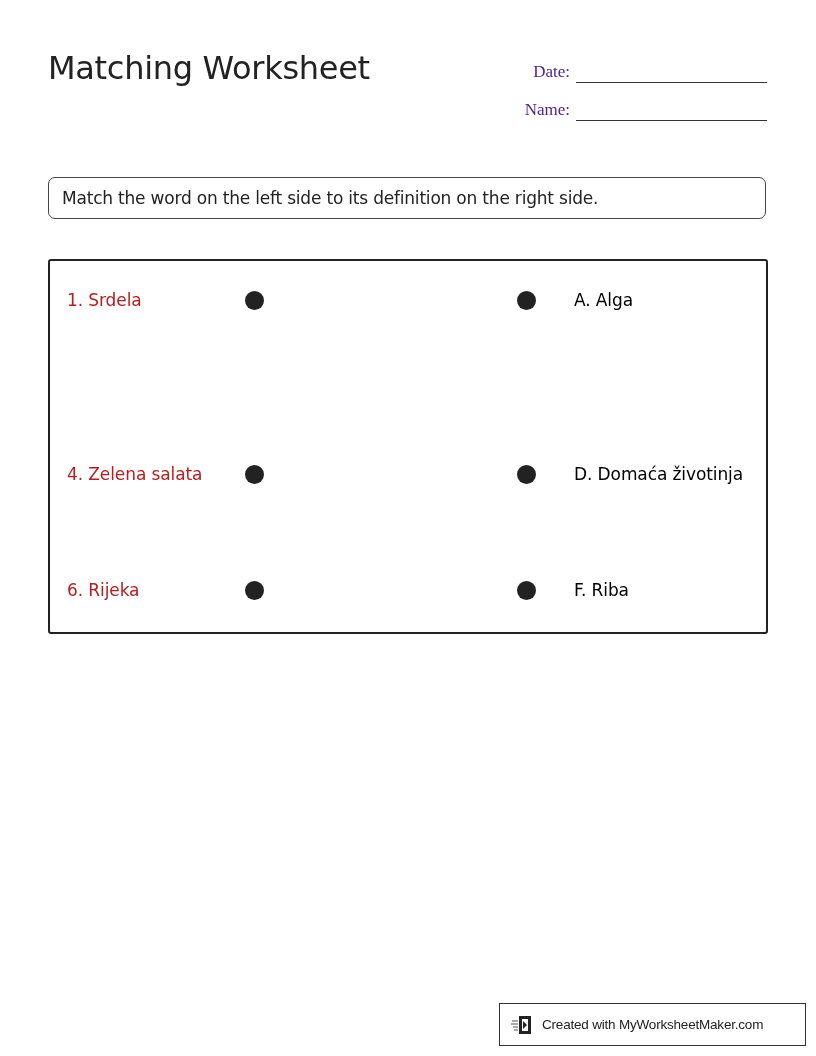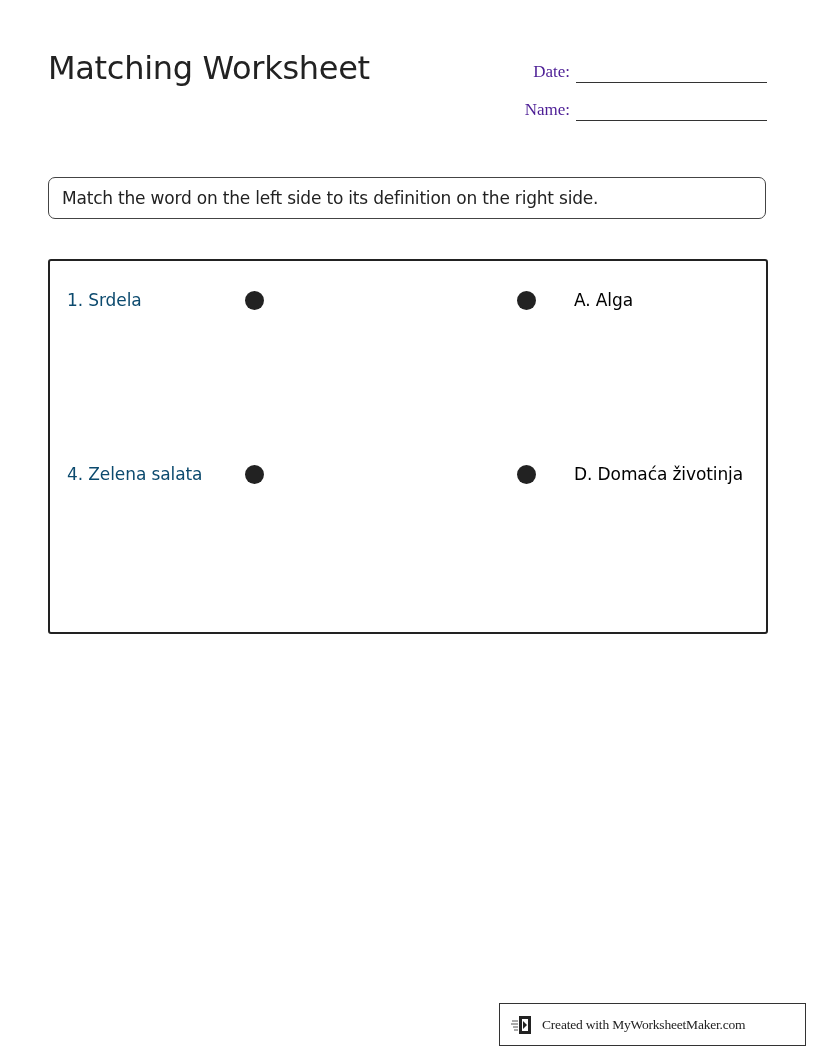--- a/index.html
+++ b/index.html
@@ -81,21 +81,21 @@
       left: 0;
       width: 100%;
       height: 30px;
     }
     .left-label {
       position: absolute;
       left: 17px;
       top: 0;
       line-height: 30px;
       font-size: 17px;
-      color: #0c4a6e;
+      color: #b91c1c;
       white-space: nowrap;
       letter-spacing: -0.1px;
       text-align: center;
     }
     .dot {
       position: absolute;
       width: 19px;
       height: 19px;
       border-radius: 50%;
       background: #222222;
@@ -120,21 +120,21 @@
       top: 1003px;
       width: 307px;
       height: 43px;
       border: 1.3px solid #333333;
       box-sizing: border-box;
       display: flex;
       align-items: center;
       padding-left: 11px;
       font-size: 13.5px;
       color: #222222;
-      font-family: Liberation Serif, serif;
+      font-family: Liberation Sans, sans-serif;
       letter-spacing: -0.2px;
     }
     .footer-badge svg {
       margin-right: 7px;
     }
   </style>
 </head>
 <body>
 
 <h1 class="title">Matching Worksheet</h1>
@@ -159,20 +159,26 @@
     <span class="dot dot-left"></span>
     <span class="dot dot-right"></span>
     <span class="right-label">A. Alga</span>
   </div>
   <div class="row" style="top:198px;">
     <span class="left-label">4. Zelena salata</span>
     <span class="dot dot-left"></span>
     <span class="dot dot-right"></span>
     <span class="right-label">D. Domaća životinja</span>
   </div>
+  <div class="row" style="top:314px;">
+    <span class="left-label">6. Rijeka</span>
+    <span class="dot dot-left"></span>
+    <span class="dot dot-right"></span>
+    <span class="right-label">F. Riba</span>
+  </div>
 </div>
 
 <div class="footer-badge">
   <svg width="24" height="22" viewBox="0 0 24 22">
     <line x1="1" y1="7" x2="7" y2="7" stroke="#555" stroke-width="1"></line>
     <line x1="0" y1="10" x2="7" y2="10" stroke="#555" stroke-width="1"></line>
     <line x1="2" y1="13" x2="7" y2="13" stroke="#555" stroke-width="1"></line>
     <line x1="3" y1="16" x2="7" y2="16" stroke="#555" stroke-width="1"></line>
     <path d="M8 2 L20 2 L20 20 L8 20 Z" fill="#222"></path>
     <path d="M11 5 L17 5 L17 17 L11 17 Z" fill="#fff"></path>

